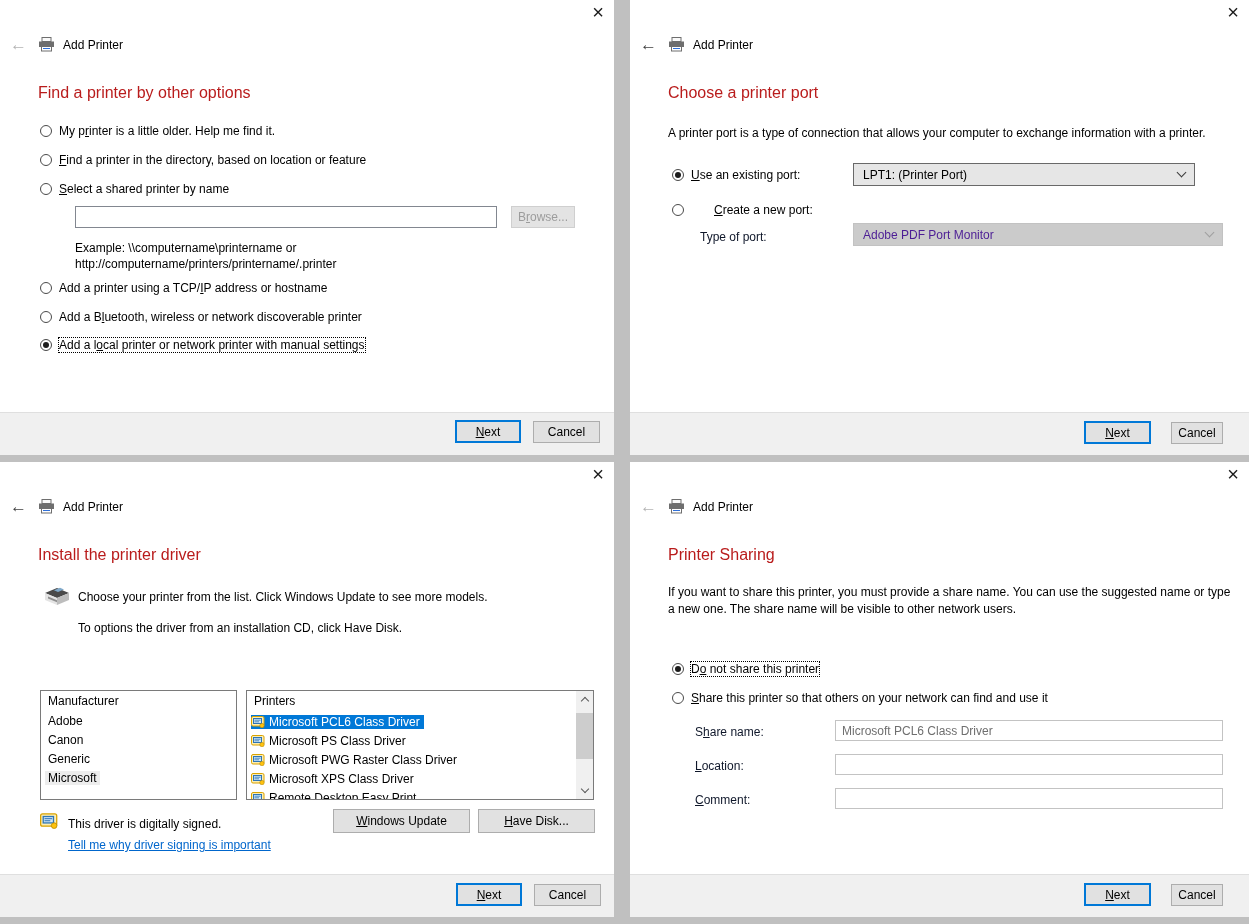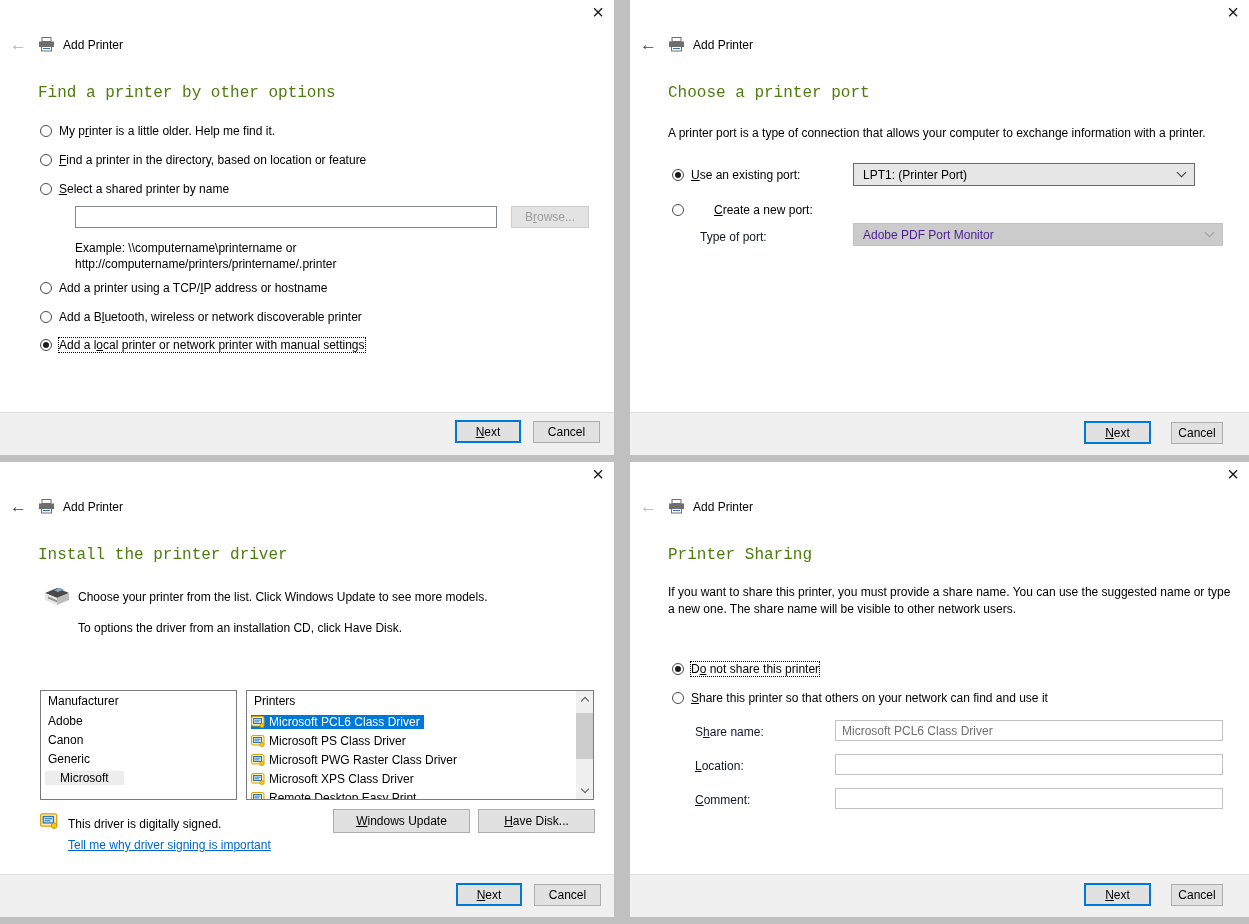--- a/index.html
+++ b/index.html
@@ -10,21 +10,21 @@
   .p-tl { grid-column:1; grid-row:1; } .p-tr { grid-column:3; grid-row:1; }
   .p-bl { grid-column:1; grid-row:3; } .p-br { grid-column:3; grid-row:3; }
 
   .close { position:absolute; top:2px; right:10px; font-size:20px; line-height:20px; color:#1a1a1a; cursor:default; }
   .hdr { position:absolute; top:36px; left:10px; display:flex; align-items:center; }
   .back { font-size:17px; line-height:17px; color:#414141; width:24px; }
   .back.dim { color:#b4b4b4; }
   .hdr .picon { margin:0 8px 0 4px; display:inline-flex; }
   .hdr-title { font-size:12px; color:#000; }
 
-  .big-title { position:absolute; left:38px; top:84px; font-size:16px; color:#4d7c0f; white-space:nowrap;font-family:Liberation Mono, monospace; }
+  .big-title { position:absolute; left:38px; top:84px; font-size:16px; color:#b91c1c; white-space:nowrap; }
   .desc { position:absolute; left:38px; color:#000; line-height:17px; }
 
   .radio-row { position:absolute; display:flex; align-items:center; }
   .radio { width:12px; height:12px; border:1px solid #4a4a4a; border-radius:50%; background:#fff; flex:none; position:relative; margin-right:7px; }
   .radio.checked::after { content:""; position:absolute; inset:2px; background:#1c1c1c; border-radius:50%; }
   .rlabel { white-space:nowrap; }
   .focus-dotted { outline:1px dotted #000; }
   .u { text-decoration:underline; }
 
   .textfield { position:absolute; border:1px solid #828790; background:#fff; font:12px "Liberation Sans",sans-serif; padding:2px 6px; }
@@ -39,21 +39,21 @@
   .footer { position:absolute; left:0; right:0; bottom:0; height:43px; background:#f0f0f0; border-top:1px solid #dfdfdf; }
 
   .combo { position:absolute; border:1px solid #696969; background:#e6e6e6; display:flex; align-items:center; padding:0 9px; height:23px; white-space:nowrap; }
   .chev { margin-left:auto; width:7px; height:7px; border-right:1.4px solid #3b3b3b; border-bottom:1.4px solid #3b3b3b; transform:rotate(45deg); margin-top:-4px; }
   .combo.disabled { background:#cbcbcb; border-color:#c2c2c2; color:#4c1d95; }
   .combo.disabled .chev { border-color:#9f9f9f; }
 
   .listbox { position:absolute; border:1px solid #7a7a7a; background:#fff; overflow:hidden; }
   .lb-head { height:21px; line-height:21px; padding:0 7px; }
   .m-row { height:19px; line-height:19px; padding:0 7px; white-space:nowrap; }
-  .m-row .sel-gray { background:#ededed; padding:0 15px; margin-left:-3px;margin-top:15px; }
+  .m-row .sel-gray { background:#ededed; padding:0 3px; margin-left:-3px;margin-top:15px; }
   .p-row { height:19px; display:flex; align-items:center; padding-left:4px; white-space:nowrap; }
   .p-row .drv-icon { display:inline-flex; margin-right:4px; flex:none; }
   .p-row .inner { display:inline-flex; align-items:center; padding-right:4px; }
   .p-row.sel .inner { background:#0078d7; color:#fff; }
   .sb { position:absolute; top:0; right:0; bottom:0; width:17px; background:#f0f0f0; }
   .sb-btn { position:absolute; left:0; width:17px; height:17px; display:flex; align-items:center; justify-content:center; }
   .sb-up { top:0; } .sb-dn { bottom:0; }
   .sb-ar { width:6px; height:6px; border-right:1.3px solid #5a5a5a; border-bottom:1.3px solid #5a5a5a; }
   .sb-up .sb-ar { transform:rotate(-135deg); margin-top:3px; }
   .sb-dn .sb-ar { transform:rotate(45deg); margin-bottom:3px; }
@@ -90,21 +90,21 @@
     <div class="radio-row" style="left:40px; top:153px;">
       <span class="radio"></span>
       <span class="rlabel"><span></span><span class="u">F</span><span>ind a printer in the directory, based on location or feature</span></span>
     </div>
     <div class="radio-row" style="left:40px; top:182px;">
       <span class="radio"></span>
       <span class="rlabel"><span></span><span class="u">S</span><span>elect a shared printer by name</span></span>
     </div>
 
     <input class="textfield" style="left: 75px; top: 206px; width: 422px; height: 22px;" value="">
-    <div class="btn disabled" style="left:511px; top:206px; width:78px; height:22px;">
+    <div class="btn disabled" style="left:511px; top:206px; width:64px; height:22px;">
         <span><span>B</span><span class="u">r</span><span>owse...</span></span>
       </div>
 
     <div class="desc nowrap" style="left:75px; top:240px;">Example: \\computername\printername or</div>
     <div class="desc nowrap" style="left:75px; top:256px;">http://computername/printers/printername/.printer</div>
 
     <div class="radio-row" style="left:40px; top:281px;">
       <span class="radio"></span>
       <span class="rlabel"><span>Add a printer using a TCP/</span><span class="u">I</span><span>P address or hostname</span></span>
     </div>

